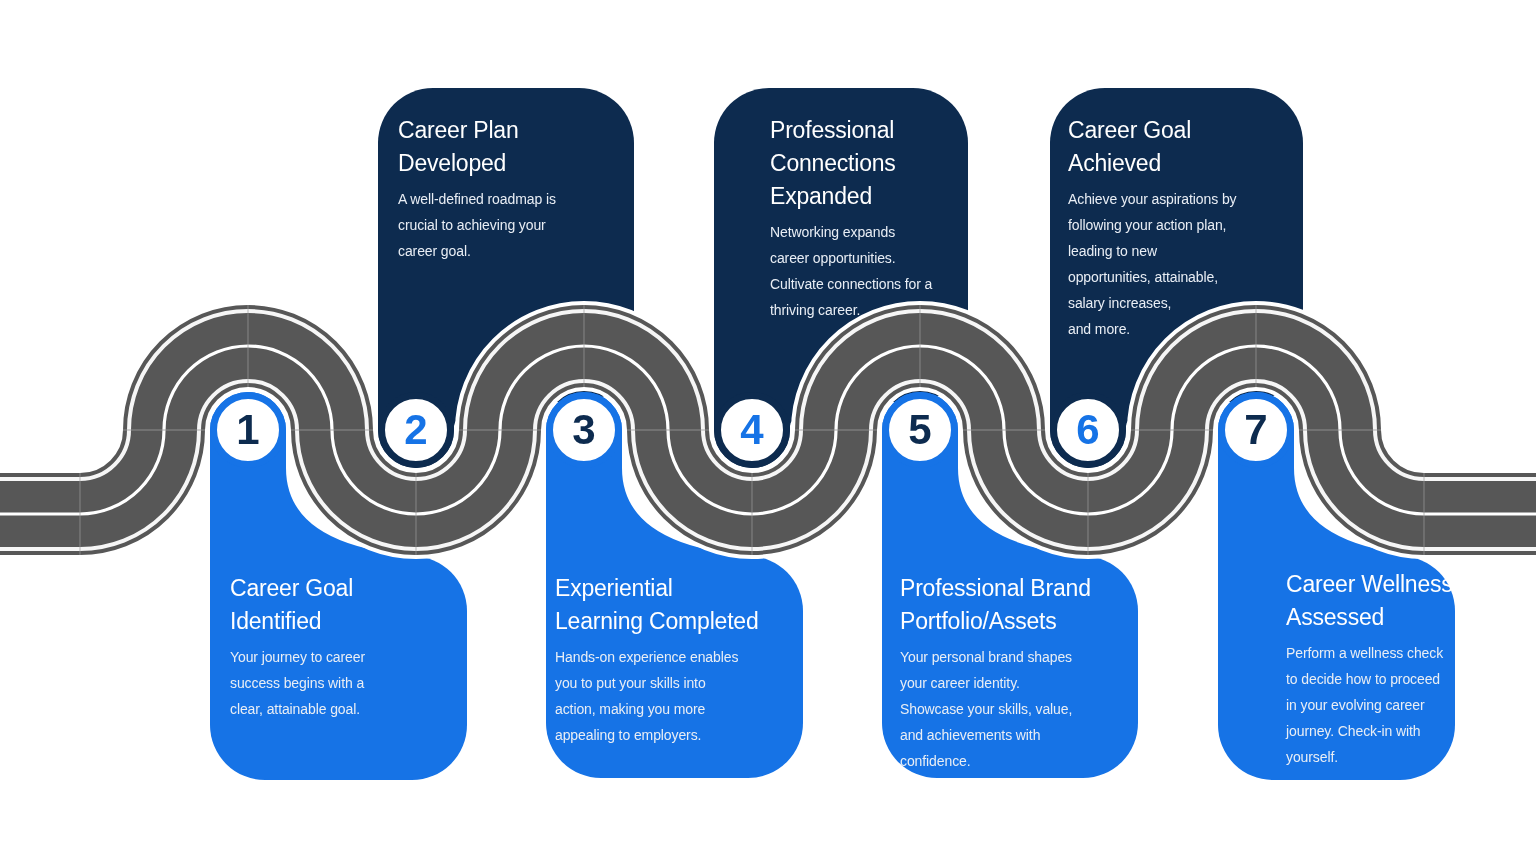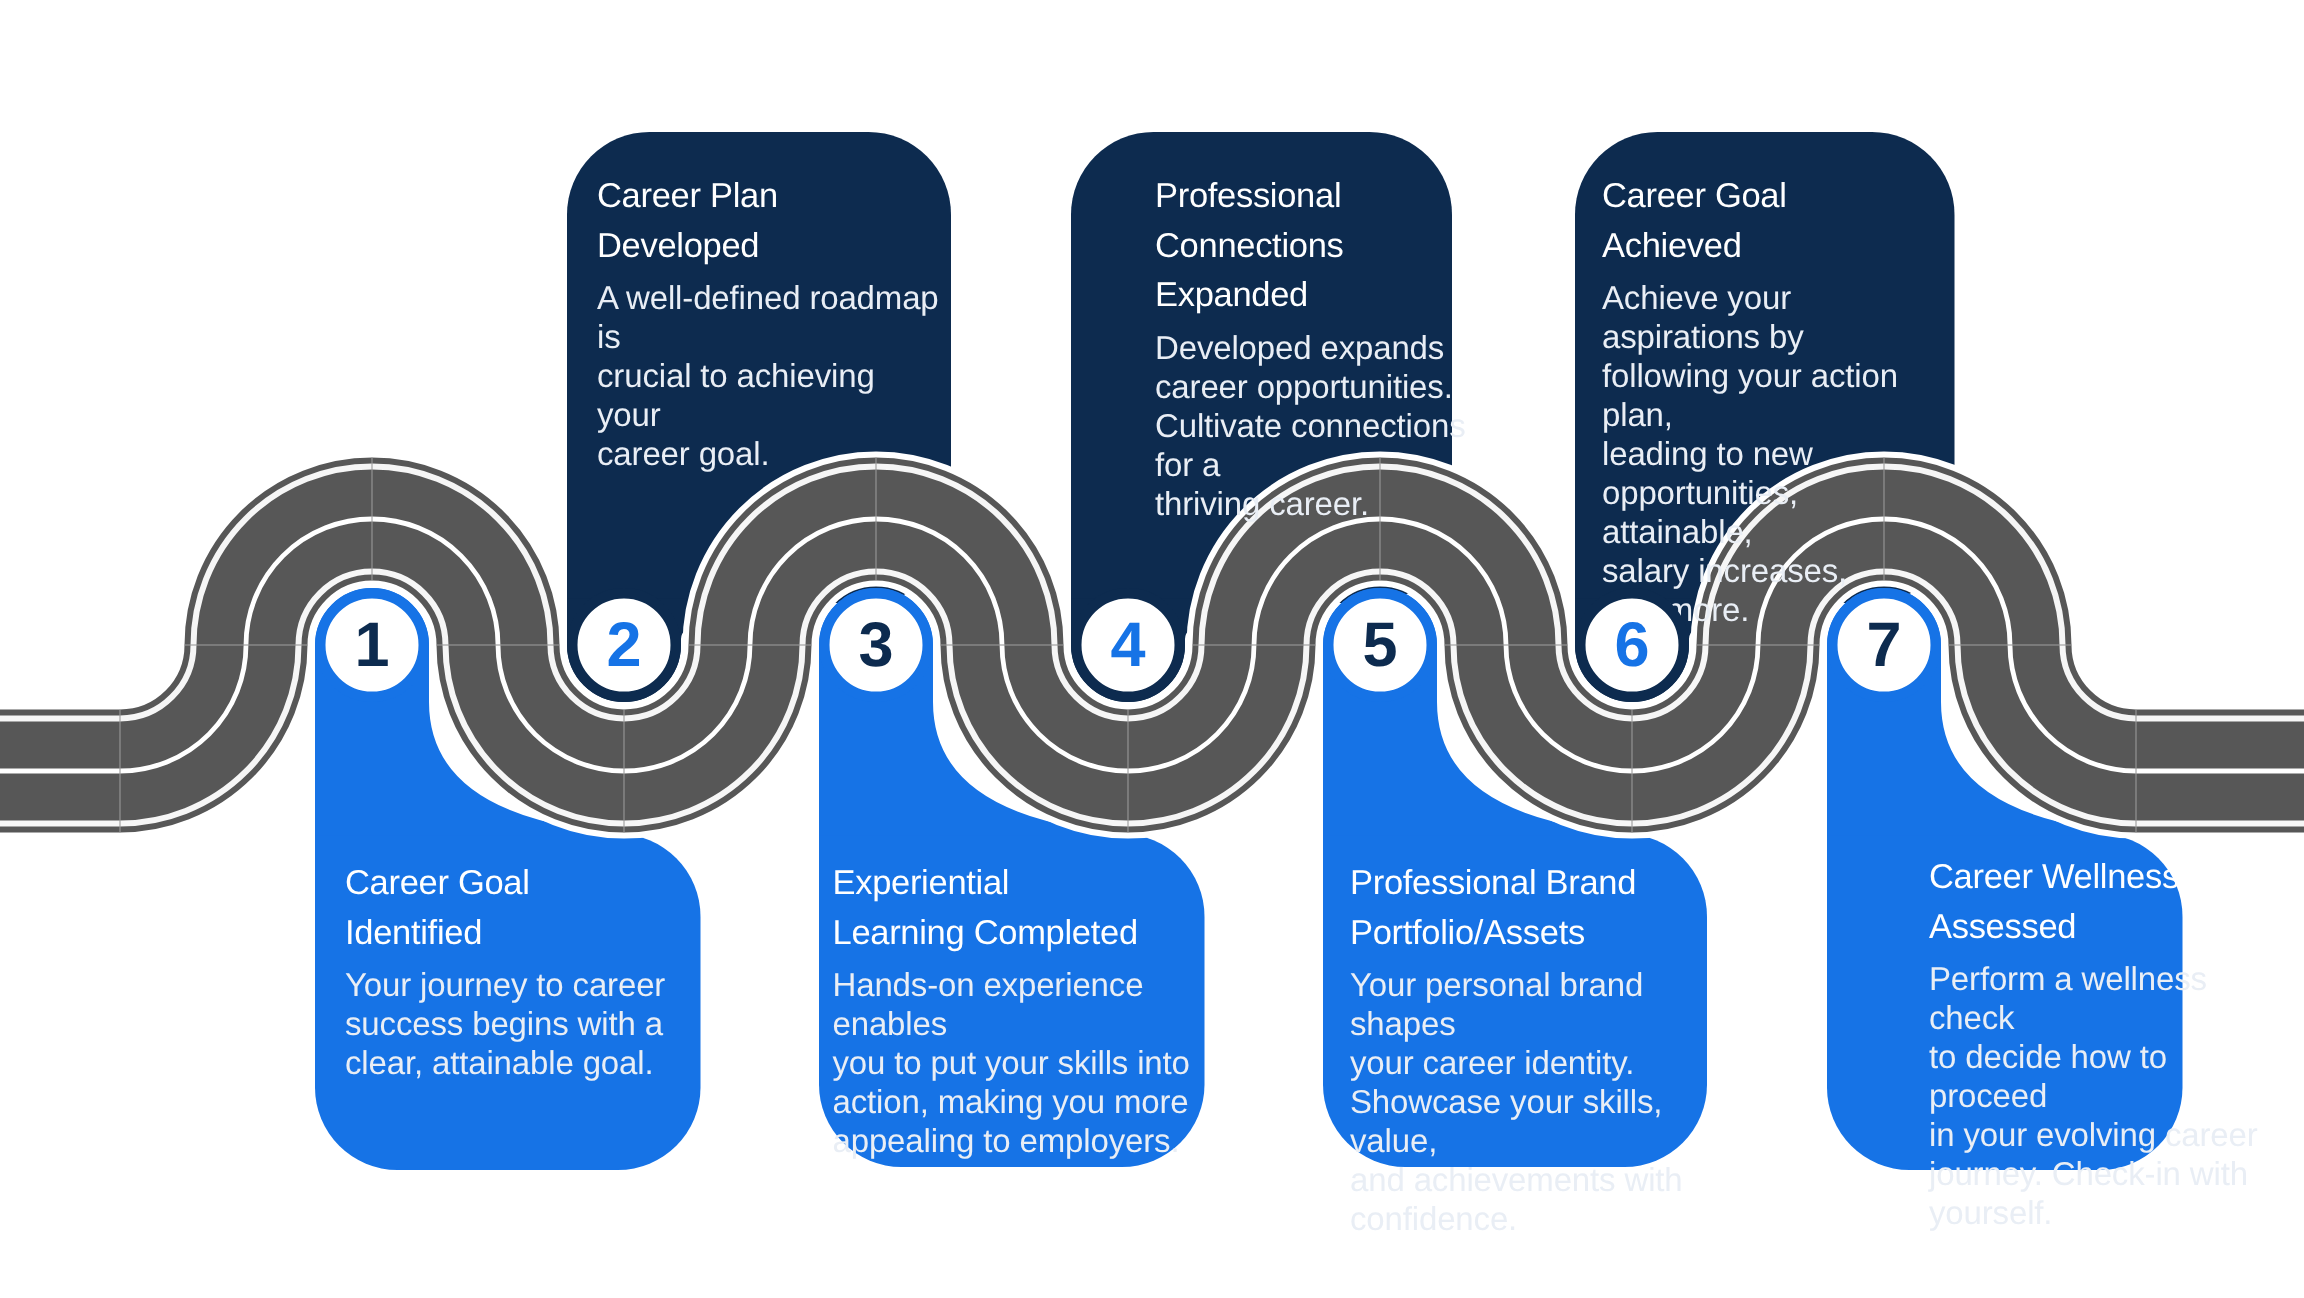--- a/index.html
+++ b/index.html
@@ -9,21 +9,21 @@
   }
   svg.layer{position:absolute;left:0;top:0;}
   .under{z-index:1;}
   .roadlayer{z-index:2;}
   .card-text{position:absolute;z-index:3;}
   .card-title{
     font-weight:normal;font-size:23px;line-height:33px;color:#ffffff;
     white-space:pre-line;letter-spacing:-0.2px;
   }
   .card-desc{
-    font-size:22px;line-height:26px;color:#e9eef5;
+    font-size:14px;line-height:26px;color:#e9eef5;
     white-space:pre-line;margin-top:6px;letter-spacing:-0.1px;
   }
   .num{
     position:absolute;z-index:4;width:76px;height:76px;box-sizing:border-box;
     border-radius:50%;background:#ffffff;display:flex;align-items:center;
     justify-content:center;font-size:42px;font-weight:bold;line-height:1;
   }
   .num.odd{border:7px solid #1673e6;color:#0d2b4f;}
   .num.even{border:7px solid #0d2b4f;color:#1673e6;}
   .seam{stroke:#9a9a9a;stroke-width:1.3;opacity:0.55;}
@@ -102,21 +102,21 @@
 Learning Completed</div>
     <div class="card-desc">Hands-on experience enables
 you to put your skills into
 action, making you more
 appealing to employers.</div>
   </div>
   <div class="card-text" style="left:734px;top:114px;width:228px;margin-left:36px;">
     <div class="card-title">Professional
 Connections
 Expanded</div>
-    <div class="card-desc">Developed expands
+    <div class="card-desc">Networking expands
 career opportunities.
 Cultivate connections for a
 thriving career.</div>
   </div>
   <div class="card-text" style="left:900px;top:572px;width:240px;">
     <div class="card-title">Professional Brand
 Portfolio/Assets</div>
     <div class="card-desc">Your personal brand shapes
 your career identity.
 Showcase your skills, value,

